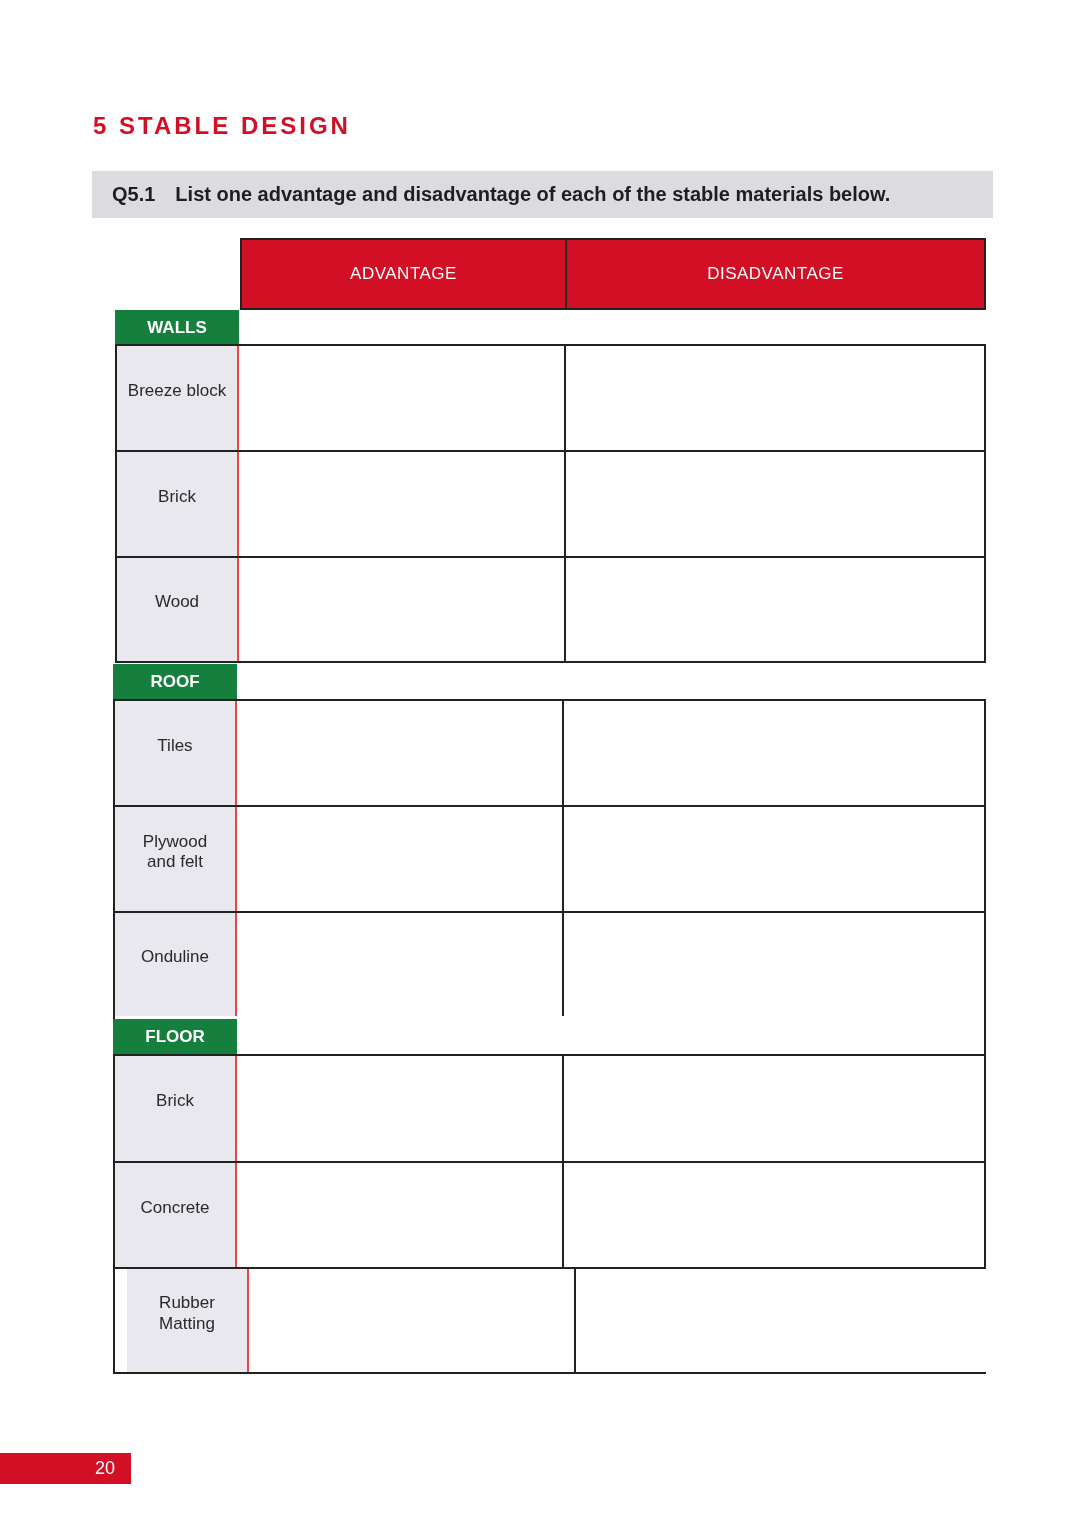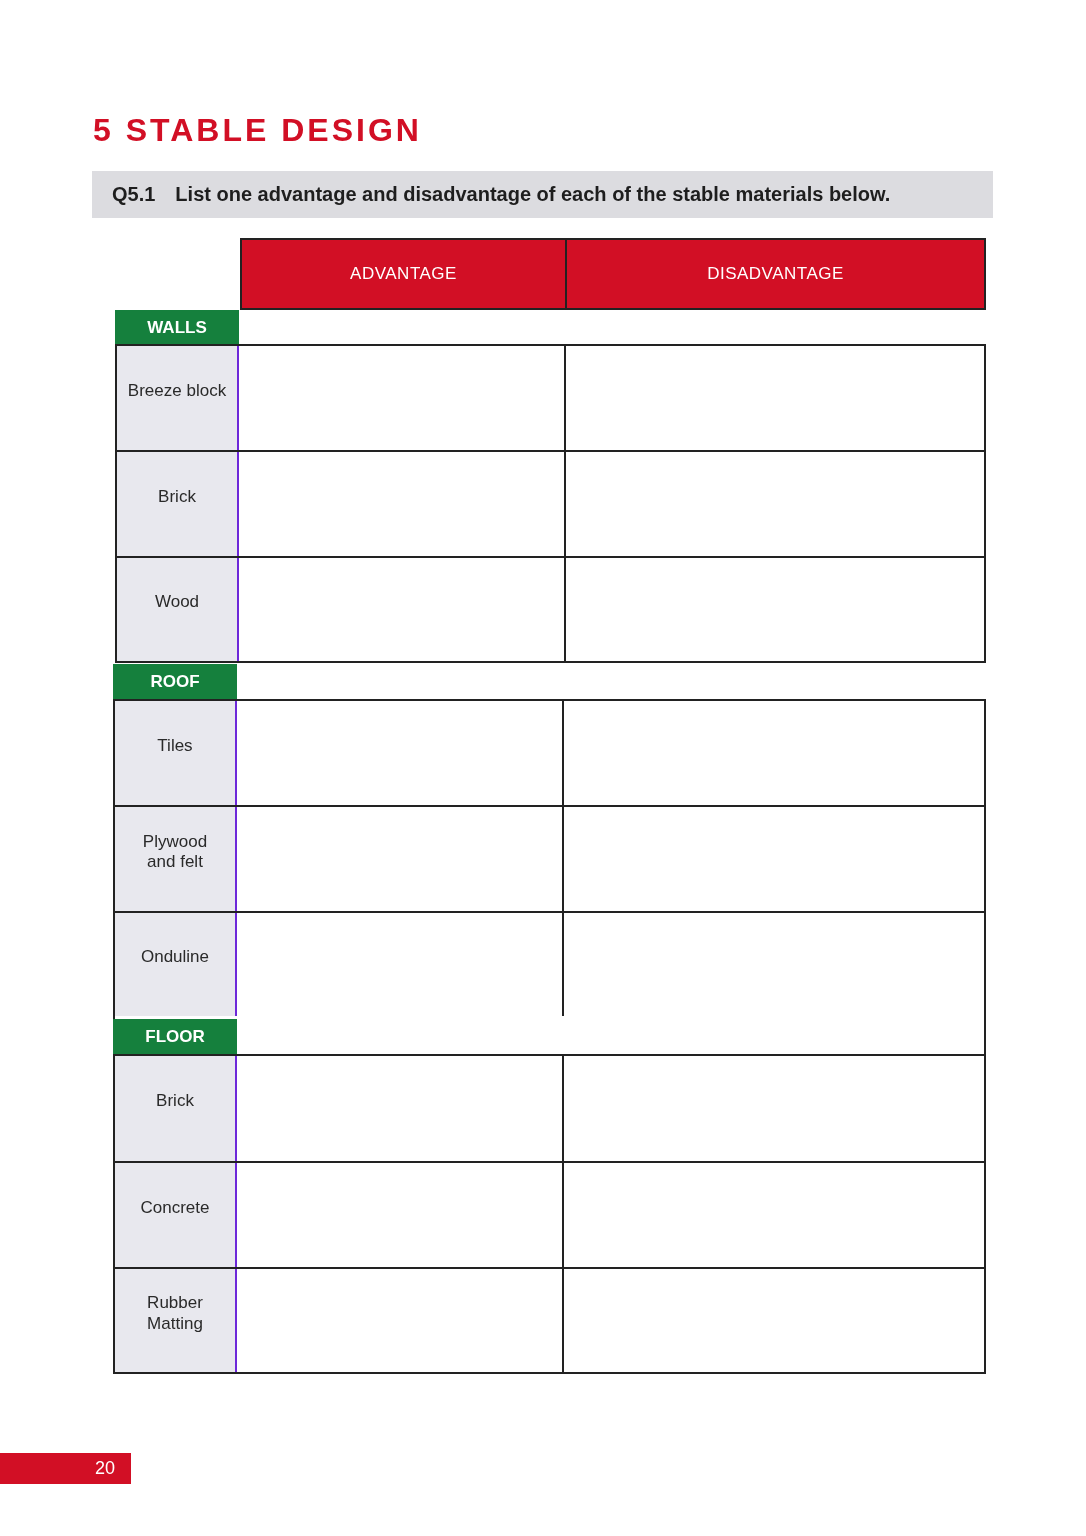--- a/index.html
+++ b/index.html
@@ -2,21 +2,21 @@
 <html><head>
 <meta charset="utf-8">
 <style>
   html, body { margin: 0; padding: 0; }
   body {
     width: 1086px; height: 1536px; position: relative; background: #ffffff;
     font-family: "Liberation Sans", "DejaVu Sans", sans-serif; overflow: hidden;
   }
   .title {
     position: absolute; left: 93px; top: 112px;
-    font-size: 32px; font-weight: bold; letter-spacing: 3px; color: #d20f25;
+    font-size: 24px; font-weight: bold; letter-spacing: 3px; color: #d20f25;
     margin: 0;
   }
   .qbar {
     position: absolute; left: 92px; top: 171px; width: 901px; height: 47px;
     background: #dcdce0; box-sizing: border-box; padding-left: 20px;
     display: flex; align-items: center; font-size: 20px; font-weight: bold; color: #1e1e1e;
   }
   .qbar .qnum { margin-right: 20px; }
   .head-cell {
     position: absolute; top: 238px; height: 72px; background: #d20f25;
@@ -29,21 +29,21 @@
     color: #ffffff; font-size: 17px; font-weight: bold;
     display: flex; align-items: center; justify-content: center; box-sizing: border-box;
   }
   .grid {
     position: absolute; border: 2px solid #222; box-sizing: border-box;
   }
   .row { position: absolute; left: 0; display: flex; box-sizing: border-box; }
   .mat {
     width: 122px; background: #e8e8ee; box-sizing: border-box;
     display: flex; align-items: center; justify-content: center; text-align: center;
-    font-size: 17px; color: #2a2a2a; line-height: 1.2; border-right: 2px solid #6d28d9;
+    font-size: 17px; color: #2a2a2a; line-height: 1.2; border-right: 2px solid #ef4444;
     padding-bottom: 14px;
   }
   .cell { background: #ffffff; box-sizing: border-box; cursor: text; }
   .cell.adv { width: 327px; border-right: 2px solid #222; }
   .cell.dis { flex: 1; }
   .hline { position: absolute; left: 0; right: 0; height: 2px; background: #222; }
   .pageno {
     position: absolute; left: 0; top: 1453px; width: 131px; height: 31px; background: #d20f25;
     color: #ffffff; font-size: 18px; display: flex; align-items: center; justify-content: flex-end;
     padding-right: 16px; box-sizing: border-box;
@@ -112,21 +112,21 @@
     <div class="cell adv" contenteditable="true" style=""></div>
     <div class="cell dis" contenteditable="true" style=""></div>
   </div>
   <div class="hline" style="top:105px;"></div>
   <div class="row" style="top:107px;height:104px;width:869px;">
     <div class="mat" style="white-space:pre-line;">Concrete</div>
     <div class="cell adv" contenteditable="true" style=""></div>
     <div class="cell dis" contenteditable="true" style=""></div>
   </div>
   <div class="hline" style="top:211px;"></div>
-  <div class="row" style="top:213px;height:103px;width:869px;">
+  <div class="row" style="top:213px;height:103px;width:869px;margin-left:12px;">
     <div class="mat" style="white-space:pre-line;">Rubber
 Matting</div>
     <div class="cell adv" contenteditable="true" style=""></div>
     <div class="cell dis" contenteditable="true" style=""></div>
   </div>
 </div>
 
 <div class="pageno">20</div>
 
 </body></html>

